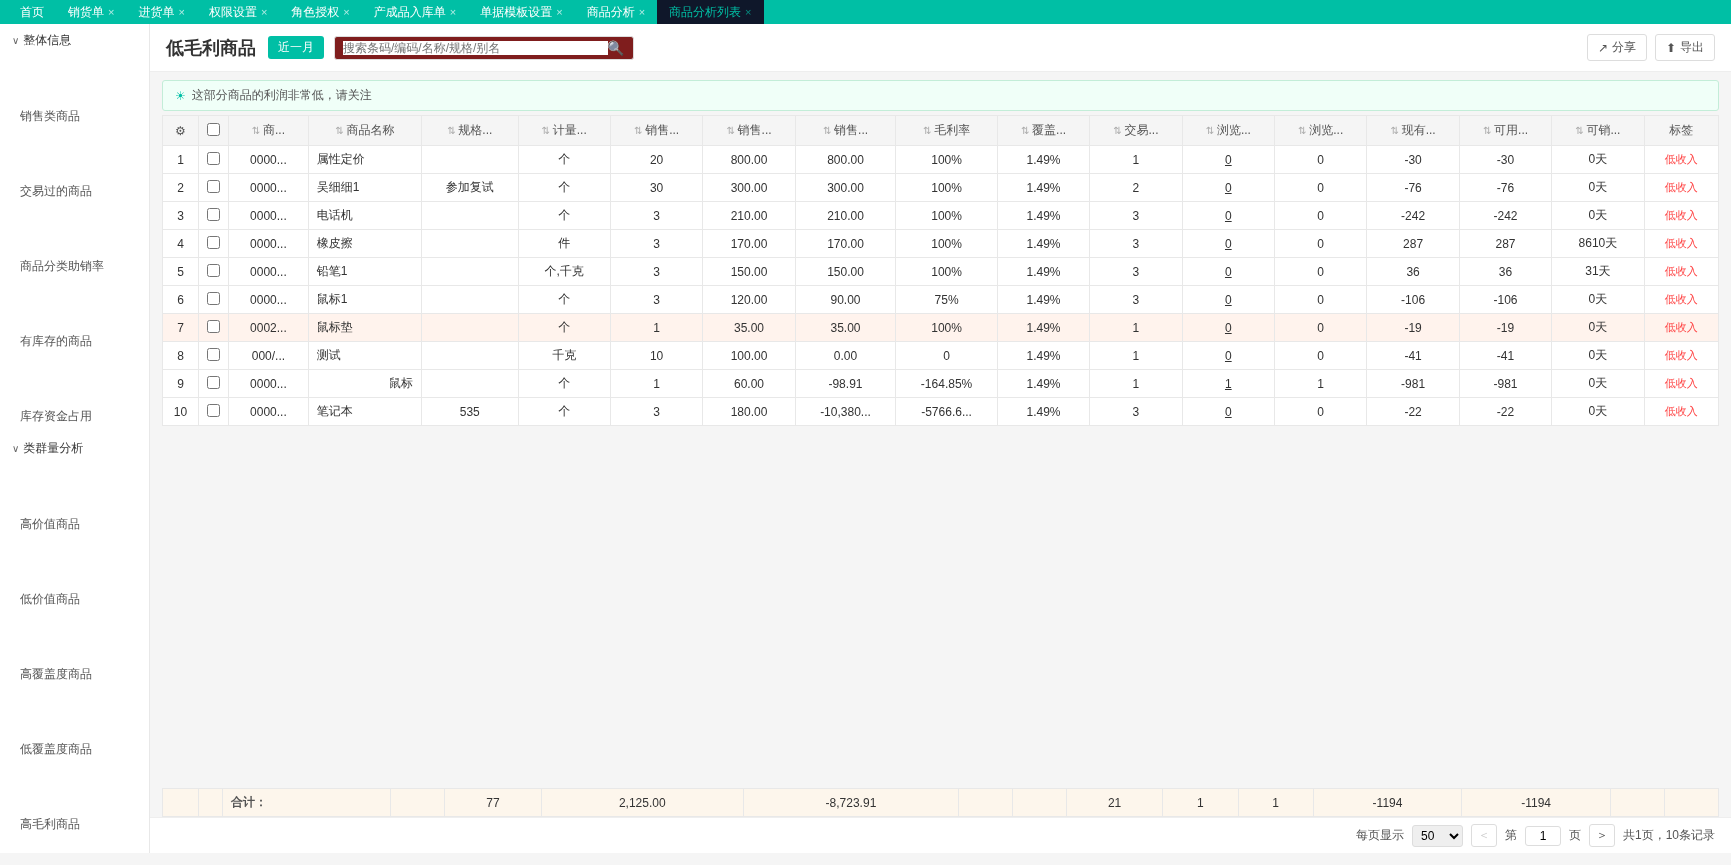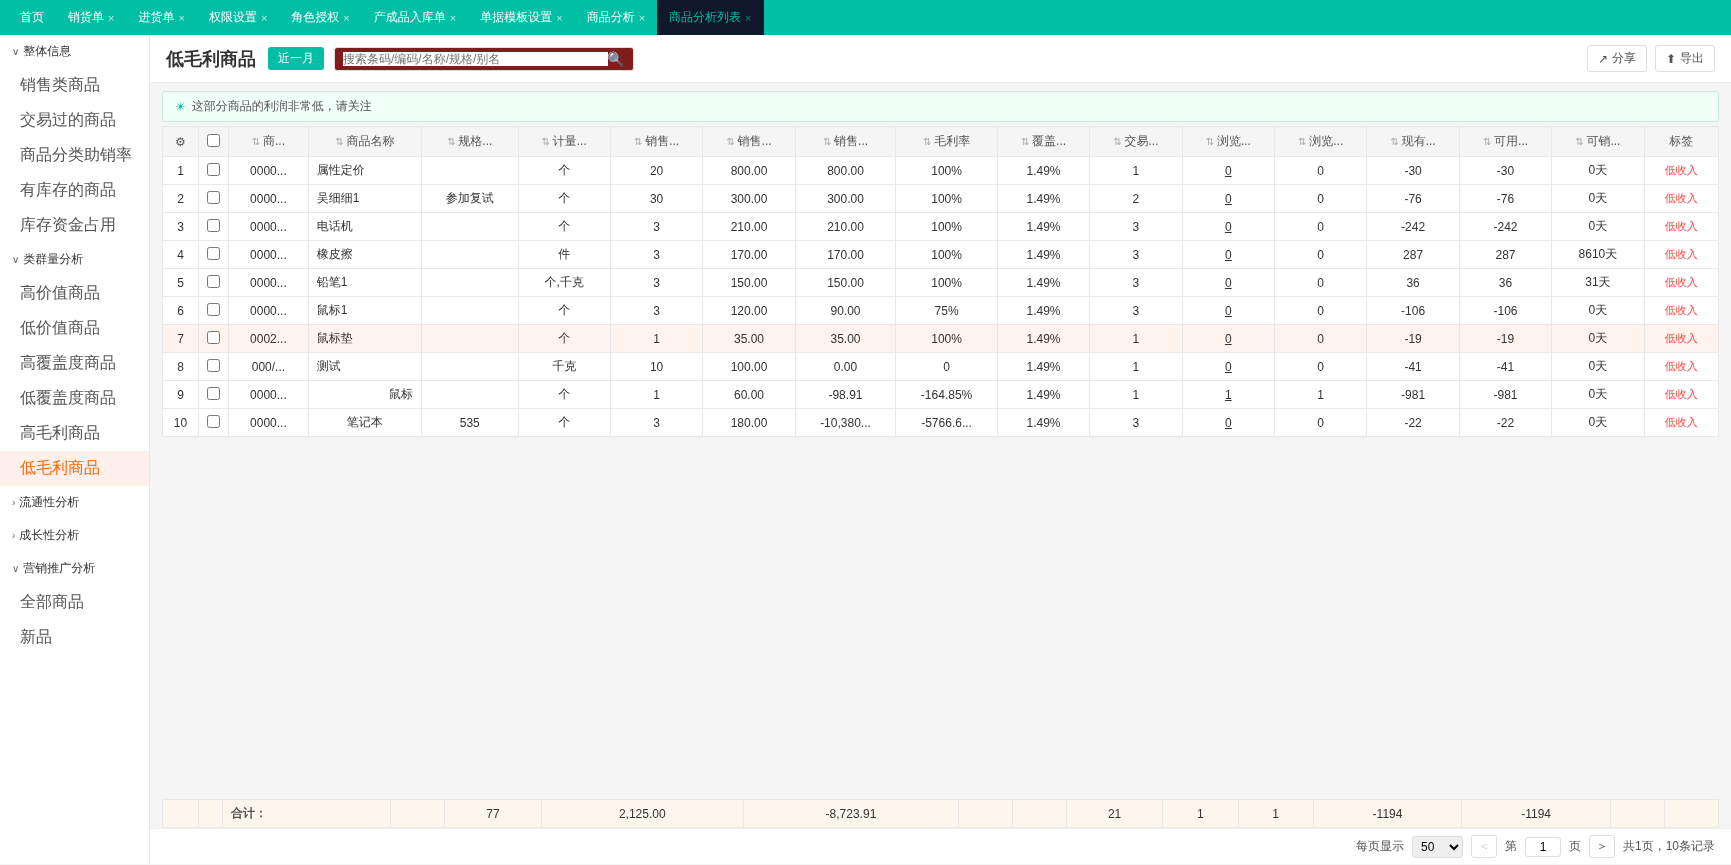--- a/index.html
+++ b/index.html
@@ -3,21 +3,21 @@
   <meta charset="utf-8">
   <style>
     * { box-sizing: border-box; margin: 0; padding: 0; font-family: 'Microsoft YaHei', Arial, sans-serif; font-size: 12px; }
     body { background: #f5f5f5; color: #333; }
 
     
     .top-nav {
       background: #00bfa5;
       display: flex;
       align-items: center;
-      height: 35px;
+      height: 24px;
       padding: 8px 8px;
     }
     .top-nav .nav-item {
       color: #fff;
       padding: 0 12px;
       height: 36px;
       display: flex;
       align-items: center;
       cursor: pointer;
       white-space: nowrap;
@@ -43,21 +43,22 @@
       padding: 8px 12px;
       color: #333;
       font-size: 12px;
       cursor: pointer;
     }
     .sidebar-section-header .arrow { margin-right: 4px; color: #666; font-size: 10px; }
     .sidebar-item {
       padding: 7px 12px 7px 20px;
       color: #555;
       cursor: pointer;
-      font-size: 16px;
+      font-size: 12px;
+      margin-top: 44px;
     }
     .sidebar-item.active { background: #fff0eb; color: #ff6600; }
 
     
     .content {
       flex: 1;
       display: flex;
       flex-direction: column;
       overflow: hidden;
       background: #f5f5f5;
@@ -537,21 +538,21 @@
       <td>1</td>
       <td class="text-red">-981</td>
       <td class="text-red">-981</td>
       <td class="text-red">0天</td>
       <td><span class="tag-low-income">低收入</span></td>
     </tr>
             <tr>
       <td>10</td>
       <td class="checkbox-cell"><input type="checkbox" style=""></td>
       <td>0000...</td>
-      <td style="text-align:center;">笔记本</td>
+      <td style="text-align:left;">笔记本</td>
       <td>535</td>
       <td>个</td>
       <td>3</td>
       <td>180.00</td>
       <td class="text-red">-10,380...</td>
       <td class="text-red">-5766.6...</td>
       <td>1.49%</td>
       <td>3</td>
       <td><span class="underline">0</span></td>
       <td>0</td>

